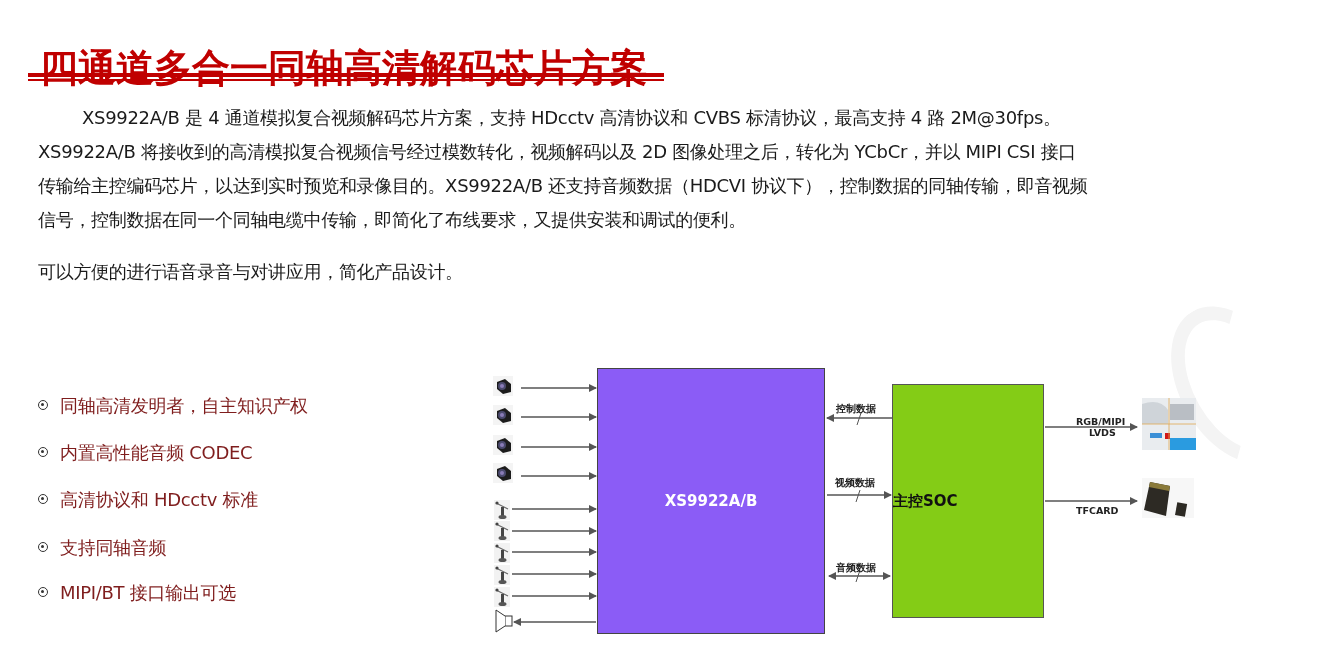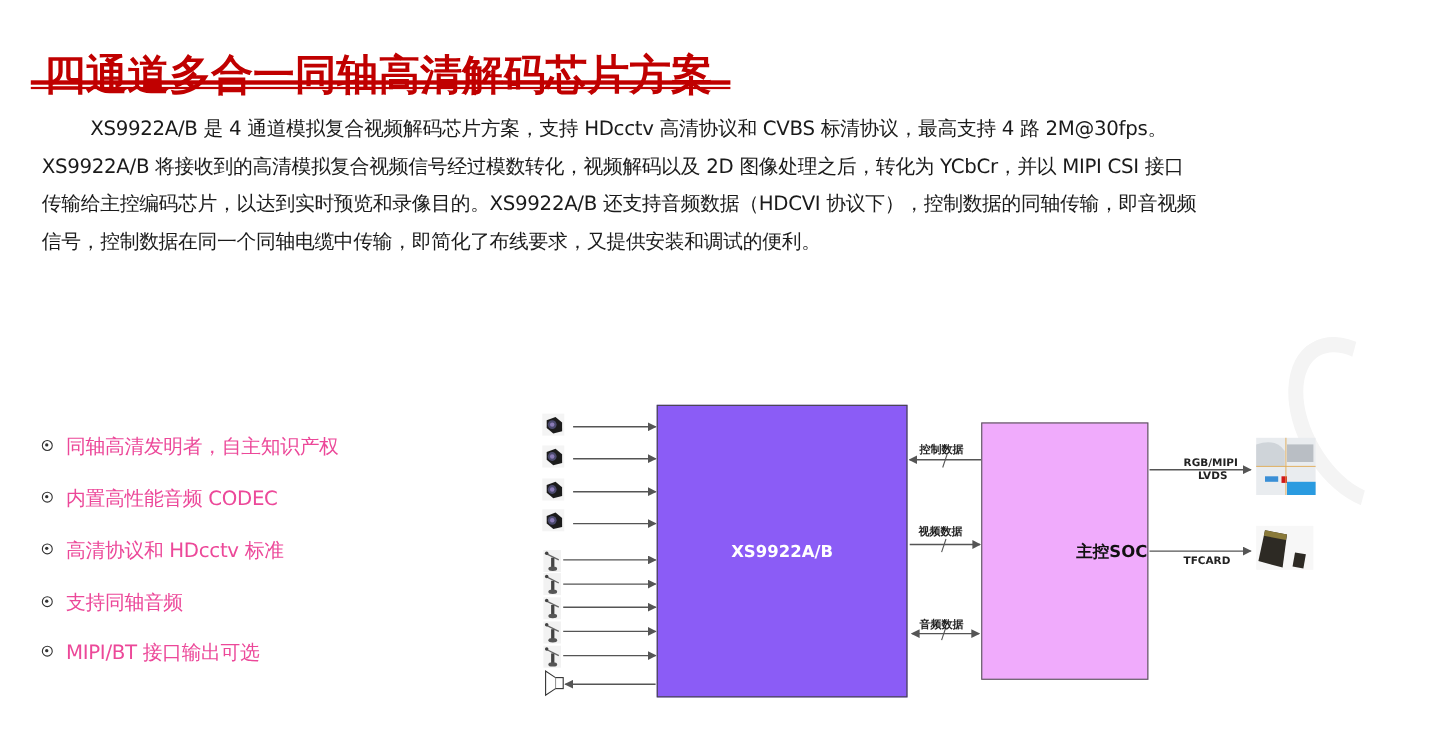--- a/index.html
+++ b/index.html
@@ -21,43 +21,43 @@
     font-family: "DejaVu Sans", sans-serif; letter-spacing: -0.3px;
   }
   .para .line { display: block; white-space: nowrap; }
   .para .line.indent { padding-left: 44px; }
   .p1 { top: 101px; }
   .p2 { top: 255px; }
 
   .bullets { position: absolute; left: 38px; top: 390px; }
   .bullet {
     position: absolute; left: 0; white-space: nowrap;
-    font-size: 18px; color: #ec4899; font-family: "DejaVu Sans", sans-serif; letter-spacing: -0.3px;
+    font-size: 18px; color: #7f1d1d; font-family: "DejaVu Sans", sans-serif; letter-spacing: -0.3px;
   }
   .bullet .mark {
     display: inline-block; width: 10px; height: 10px; border-radius: 50%;
     border: 1.5px solid #333; position: relative; margin-right: 12px; top: -2px;
   }
   .bullet .mark::after {
     content: ""; position: absolute; left: 2px; top: 2px; width: 3px; height: 3px; border-radius: 50%; background: #333;
   }
 
   
   .diagram { position: absolute; left: 0; top: 0; width: 1319px; height: 664px; pointer-events: none; }
   .diagram * { pointer-events: auto; }
   .chip {
     position: absolute; left: 597px; top: 368px; width: 228px; height: 266px;
     background: #8b5cf6; border: 1.5px solid #444;
     display: flex; align-items: center; justify-content: center;
   }
   .chip span { color: #fff; font-weight: bold; font-size: 15px; font-family: "DejaVu Sans", sans-serif; }
   .soc {
     position: absolute; left: 892px; top: 384px; width: 152px; height: 234px;
-    background: #f0abfc; border: 1.5px solid #555;
-    display: flex; align-items: center; justify-content: flex-end;
+    background: #84cc16; border: 1.5px solid #555;
+    display: flex; align-items: center; justify-content: flex-start;
   }
   .soc span { color: #111; font-weight: bold; font-size: 15px; font-family: "DejaVu Sans", sans-serif; }
 
   .lbl { position: absolute; font-size: 10px; font-weight: bold; color: #222; white-space: nowrap; font-family: "DejaVu Sans", sans-serif; }
   .out-lbl { position: absolute; font-size: 9.5px; font-weight: bold; color: #222; white-space: nowrap; line-height: 11px; font-family: "DejaVu Sans", sans-serif; }
   .faint { position: absolute; border: 14px solid #f3f3f3; border-radius: 50%; }
 </style>
 </head>
 <body>
 
@@ -68,20 +68,21 @@
 <div class="rule-thin"></div>
 
 <div class="para p1">
   <span class="line indent">XS9922A/B 是 4 通道模拟复合视频解码芯片方案，支持 HDcctv 高清协议和 CVBS 标清协议，最高支持 4 路 2M@30fps。</span>
   <span class="line">XS9922A/B 将接收到的高清模拟复合视频信号经过模数转化，视频解码以及 2D 图像处理之后，转化为 YCbCr，并以 MIPI CSI 接口</span>
   <span class="line">传输给主控编码芯片，以达到实时预览和录像目的。XS9922A/B 还支持音频数据（HDCVI 协议下），控制数据的同轴传输，即音视频</span>
   <span class="line">信号，控制数据在同一个同轴电缆中传输，即简化了布线要求，又提供安装和调试的便利。</span>
 </div>
 
 <div class="para p2">
+  <span class="line">可以方便的进行语音录音与对讲应用，简化产品设计。</span>
 </div>
 
 <div class="bullets">
   <div class="bullet" style="top:4px;"><span class="mark"></span><span>同轴高清发明者，自主知识产权</span></div>
   <div class="bullet" style="top:51px;"><span class="mark"></span><span>内置高性能音频  CODEC</span></div>
   <div class="bullet" style="top:98px;"><span class="mark"></span><span>高清协议和 HDcctv 标准</span></div>
   <div class="bullet" style="top:146px;"><span class="mark"></span><span>支持同轴音频</span></div>
   <div class="bullet" style="top:191px;"><span class="mark"></span><span>MIPI/BT 接口输出可选</span></div>
 </div>
 

